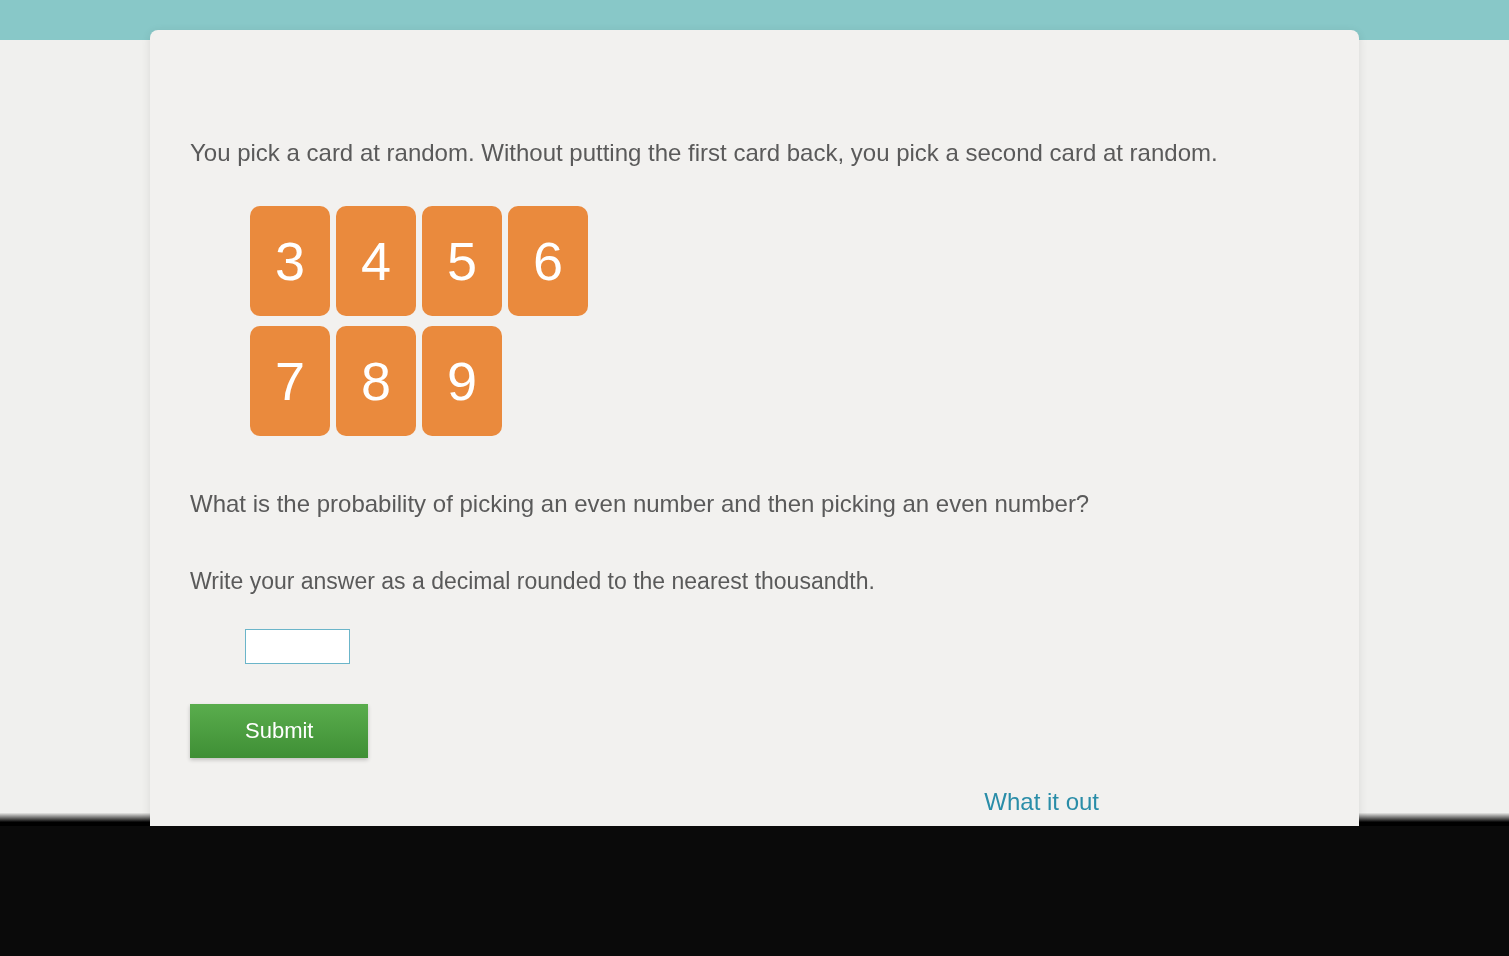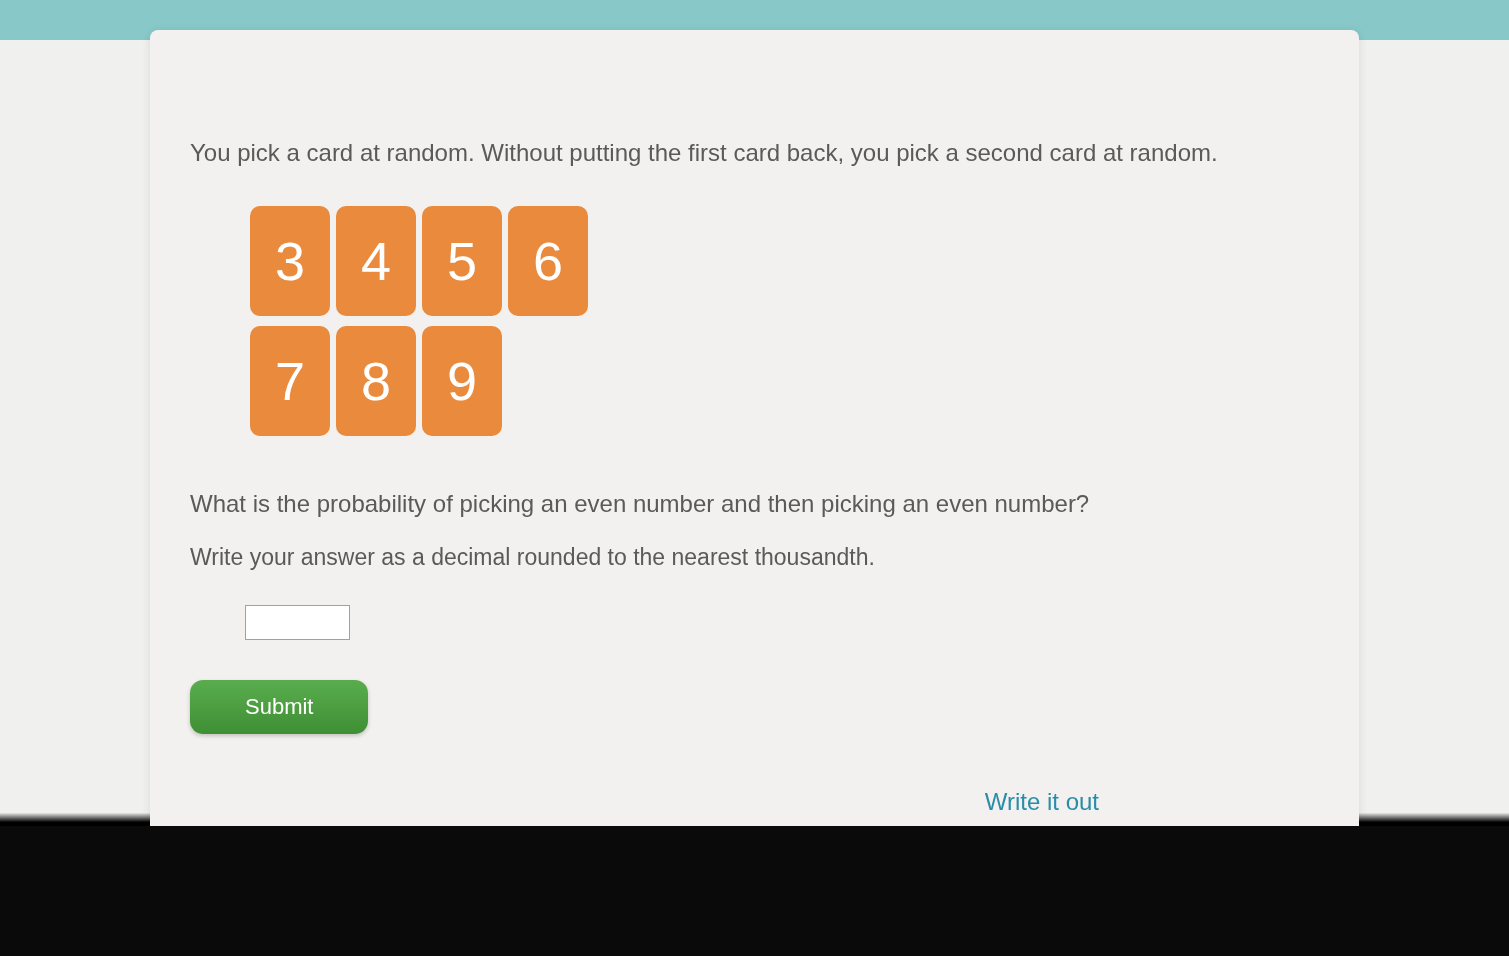--- a/index.html
+++ b/index.html
@@ -59,21 +59,21 @@
       align-items: center;
       justify-content: center;
       color: #ffffff;
       font-size: 54px;
       font-weight: 400;
     }
     .question-text {
       color: #5a5a5a;
       font-size: 24px;
       line-height: 1.5;
-      margin-bottom: 18px;
+      margin-bottom: 42px;
     }
     .instruction-text {
       color: #5a5a5a;
       font-size: 23px;
       line-height: 1.5;
       margin-bottom: 30px;
     }
     .answer-input {
       margin-left: 55px;
       width: 105px;
@@ -86,21 +86,21 @@
       display: block;
     }
     .submit-button {
       display: inline-block;
       background: #4a9e3f;
       background: linear-gradient(to bottom, #5aad4d, #3f8f35);
       color: #ffffff;
       font-size: 22px;
       padding: 14px 55px;
       border: none;
-      border-radius: 13px;
+      border-radius: 0;
       cursor: pointer;
       box-shadow: 0 2px 4px rgba(0,0,0,0.2);
     }
     .work-it-out {
       position: absolute;
       bottom: 10px;
       right: 260px;
       color: #2a8da8;
       font-size: 24px;
       cursor: pointer;
@@ -137,16 +137,16 @@
   </div>
 
   <p class="question-text">What is the probability of picking an even number and then picking an even number?</p>
 
   <p class="instruction-text">Write your answer as a decimal rounded to the nearest thousandth.</p>
 
   <input type="text" class="answer-input" value="" style="">
 
   <button class="submit-button">Submit</button>
 
-  <div class="work-it-out">Write it out</div>
+  <div class="work-it-out">What it out</div>
 </div>
 
 <div class="bottom-bar"></div>
 
 </body></html>

